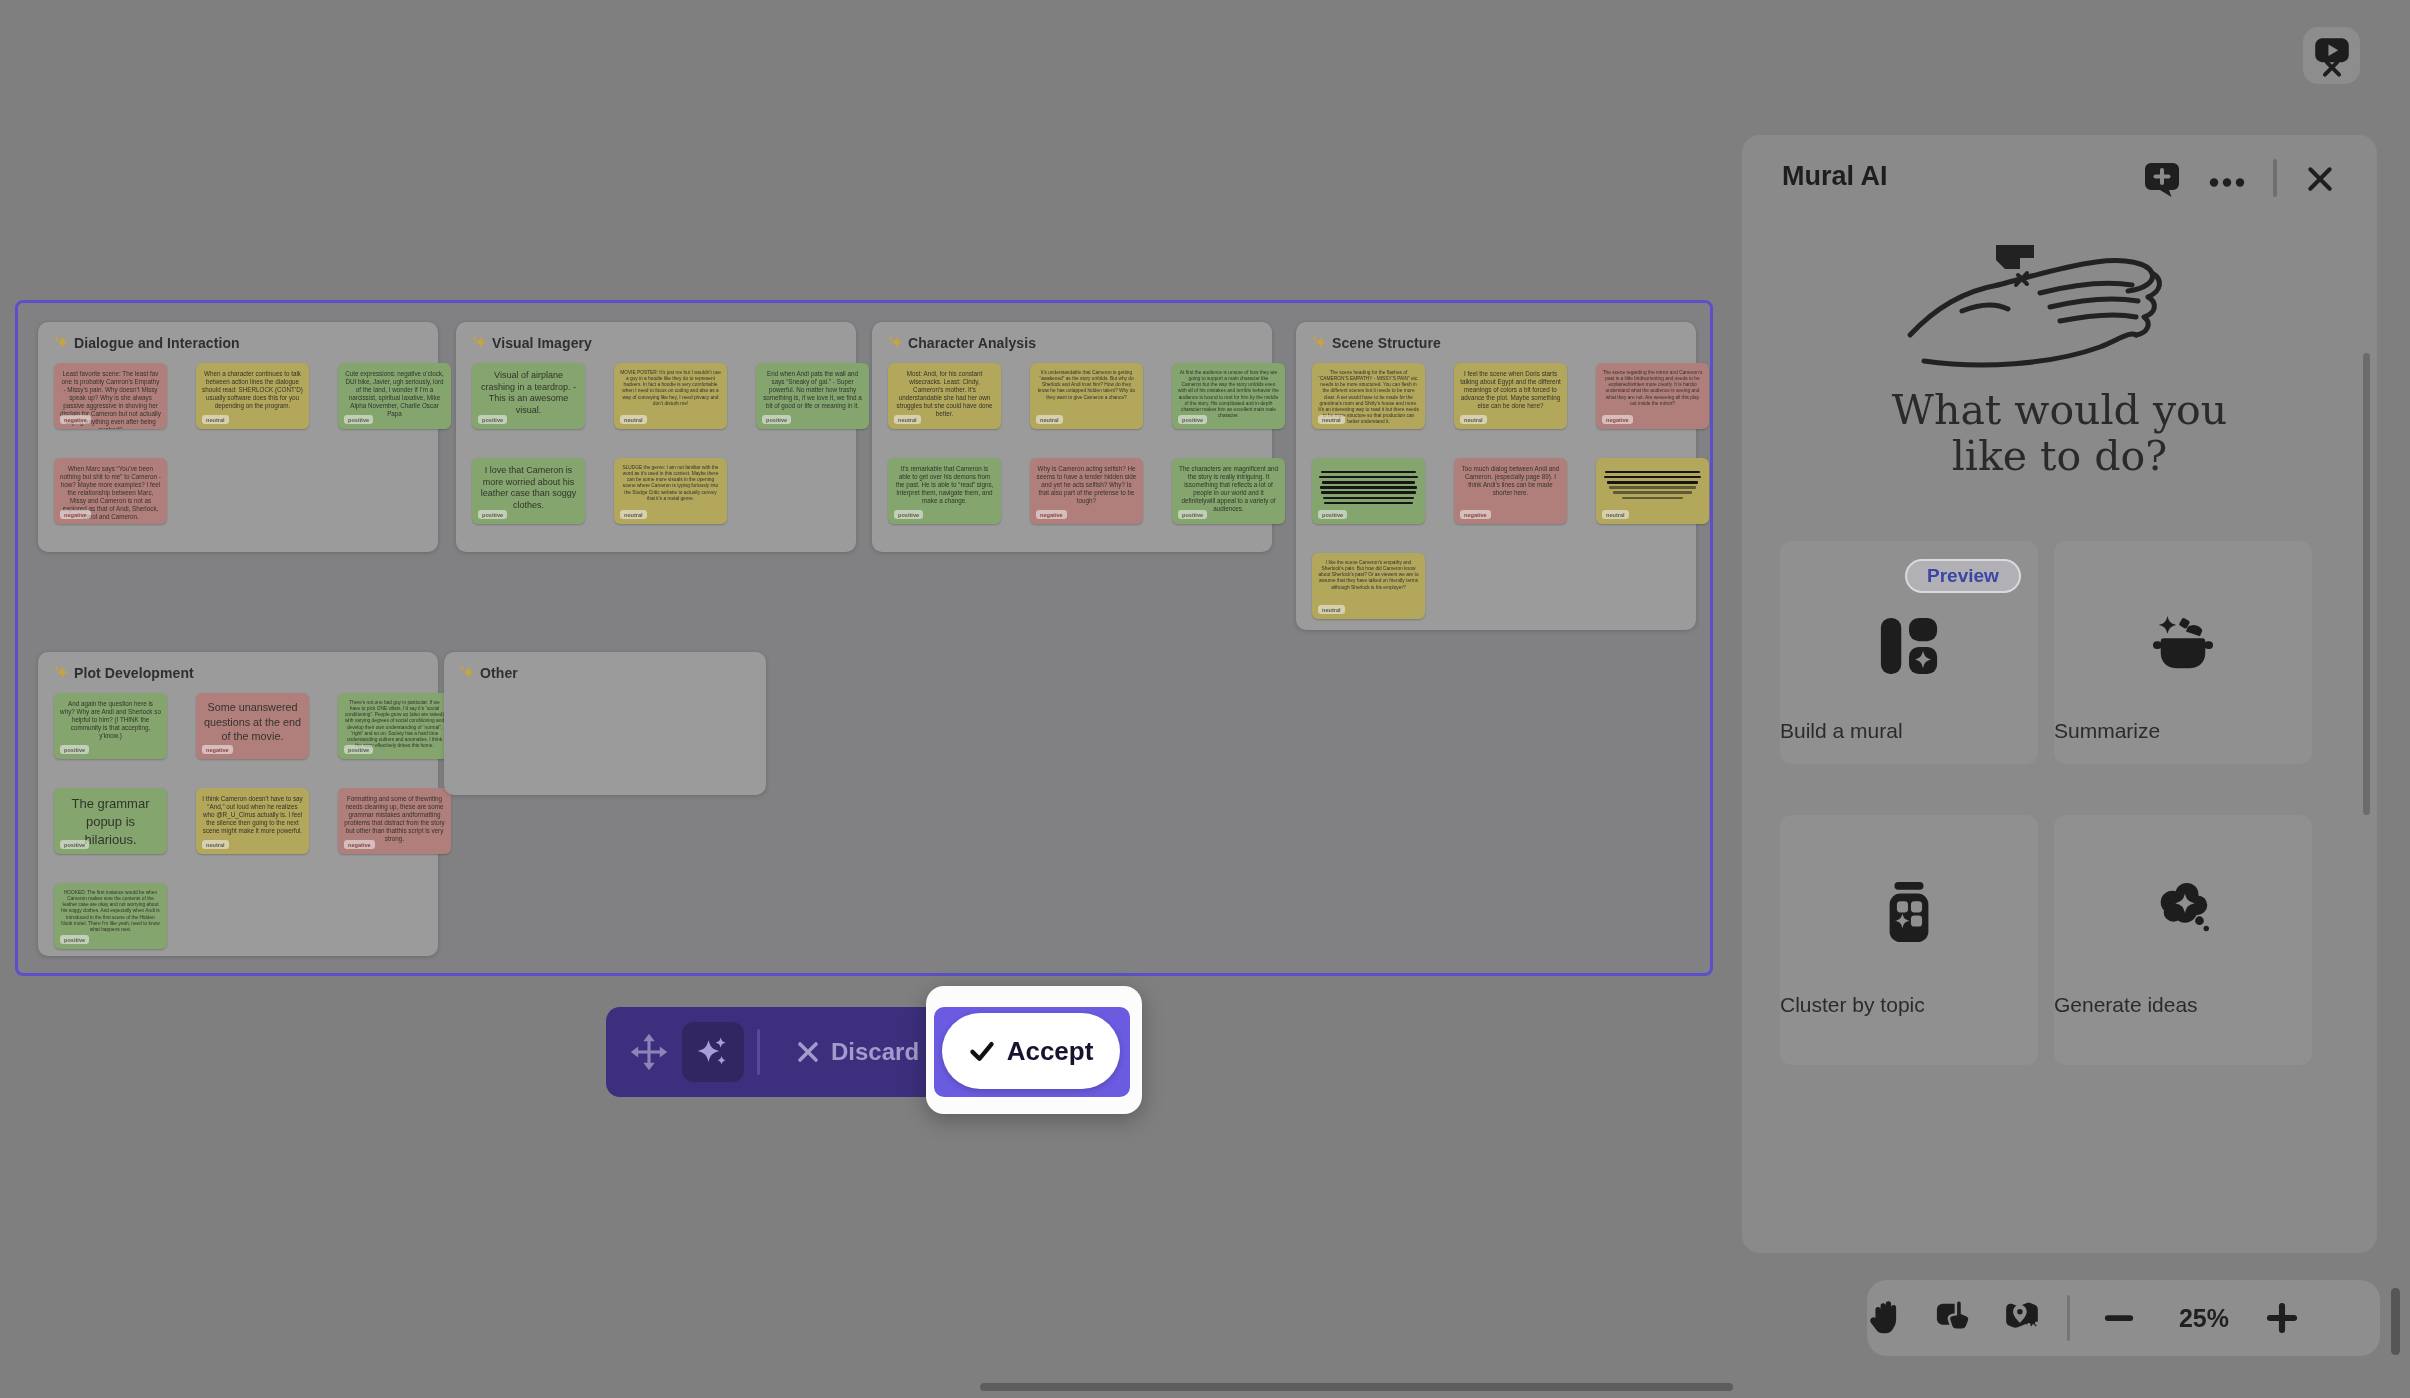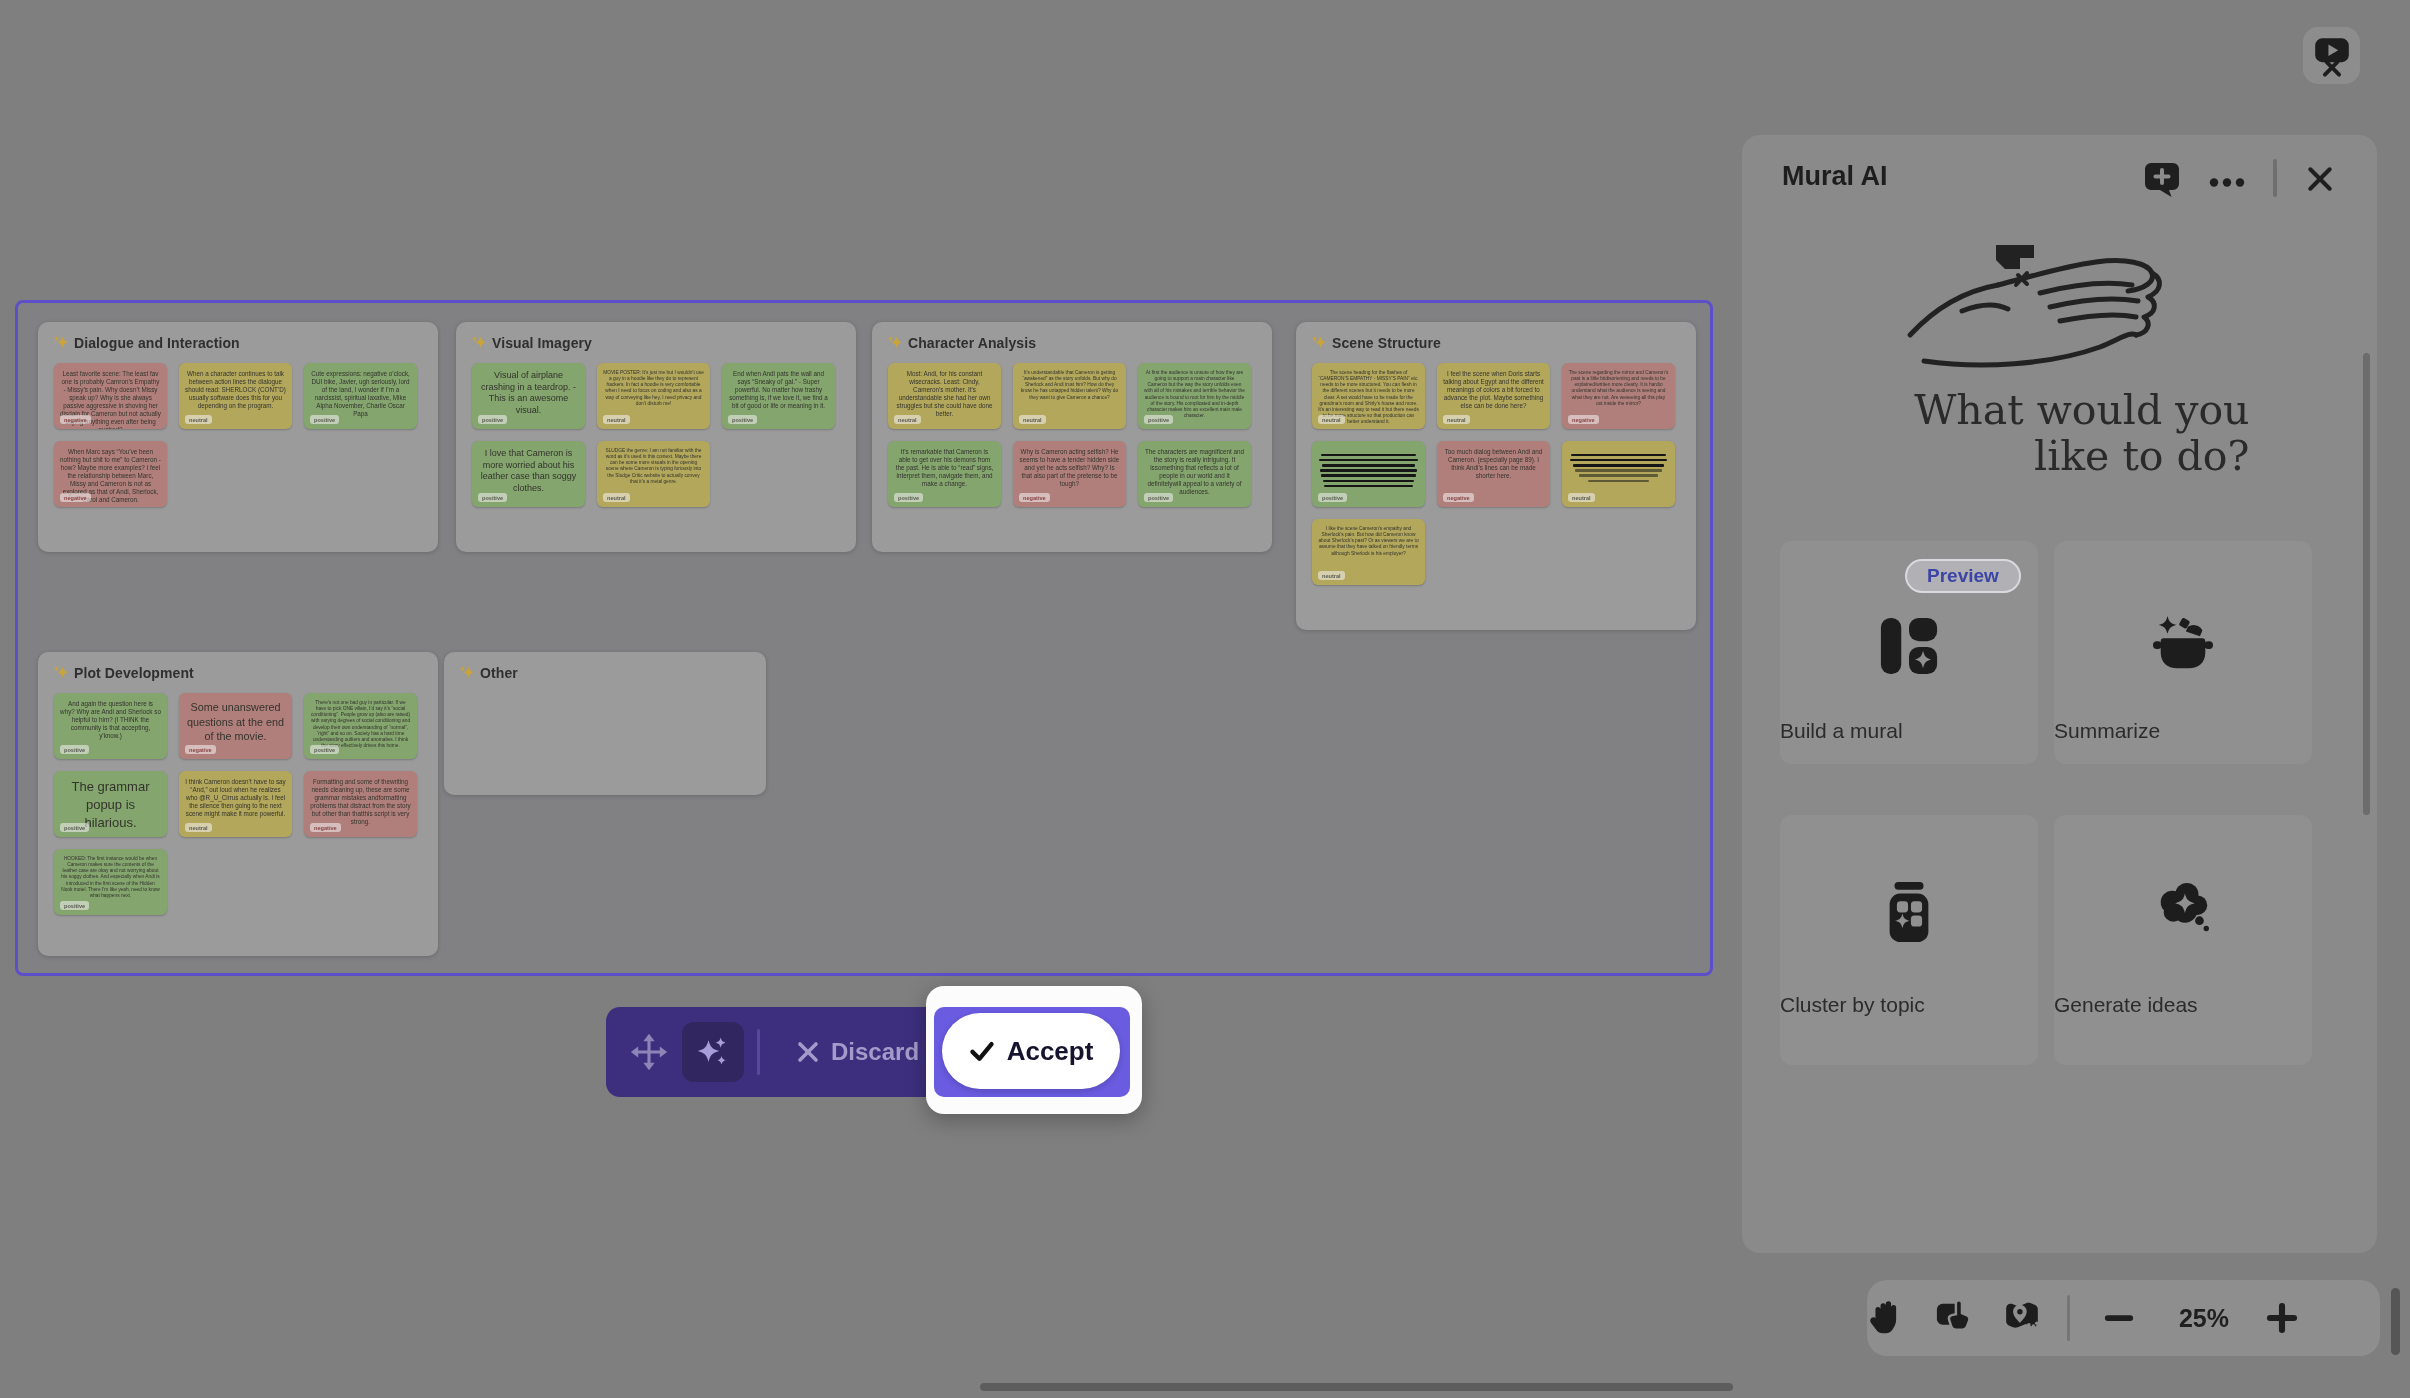--- a/index.html
+++ b/index.html
@@ -29,21 +29,21 @@
   .cluster-scene-structure{left:1296px;top:322px;width:400px;height:308px;}
   .cluster-plot-development{left:38px;top:652px;width:400px;height:304px;}
   .cluster-other{left:444px;top:652px;width:322px;height:143px;}
 
   .cluster-head{display:flex;align-items:center;gap:5px;padding:13px 0 0 15px;}
   .cluster-head svg{width:16px;height:16px;flex:0 0 auto;}
   .cluster-title{font-size:14px;font-weight:bold;color:#2f2f2f;letter-spacing:0.1px;}
 
   .notes{
     margin-top:12px;padding:0 0 0 16px;
-    display:grid;grid-template-columns:repeat(3,113px);gap:12px;
+    display:grid;grid-template-columns:repeat(3,113px);gap:29px;
   }
   .note{
     position:relative;width:113px;height:66px;border-radius:6px;
     box-shadow:0 1px 2px rgba(0,0,0,0.22);overflow:hidden;
     box-sizing:border-box;padding:7px 6px 13px 6px;
   }
   .n-green{background:#84a56e;}
   .n-yellow{background:#b3a75c;}
   .n-red{background:#b17f7b;}
   .note-text{
@@ -113,21 +113,21 @@
   .p-title{position:absolute;left:40px;top:26px;font-size:27px;font-weight:bold;color:#1e1e1e;}
   .p-chatplus{position:absolute;left:402px;top:26px;width:36px;height:36px;cursor:pointer;}
   .p-kebab{position:absolute;left:466px;top:40px;width:38px;height:13px;cursor:pointer;}
   .p-hdivider{position:absolute;left:531px;top:24px;width:4px;height:38px;background:#6f6f6f;border-radius:2px;}
   .p-close{position:absolute;left:564px;top:30px;width:28px;height:28px;cursor:pointer;}
 
   .p-illustration{position:absolute;left:158px;top:98px;width:280px;height:140px;}
   .p-heading{
     position:absolute;left:0;right:0;top:252px;margin:0 auto;width:380px;
     font-family:"DejaVu Serif",serif;font-size:41px;color:#2a2a2a;
-    text-align:right;line-height:1.13;
+    text-align:center;line-height:1.13;
   }
   .p-preview{
     position:absolute;left:163px;top:424px;height:34px;padding:0 20px;
     background:#b1b1b5;border:2px solid rgba(224,224,232,0.85);border-radius:19px;
     display:flex;align-items:center;font-size:19px;font-weight:bold;color:#3b45a6;
     z-index:3;box-sizing:border-box;
   }
   .ai-card{
     position:absolute;width:258px;background:#909090;border-radius:12px;cursor:pointer;
   }

